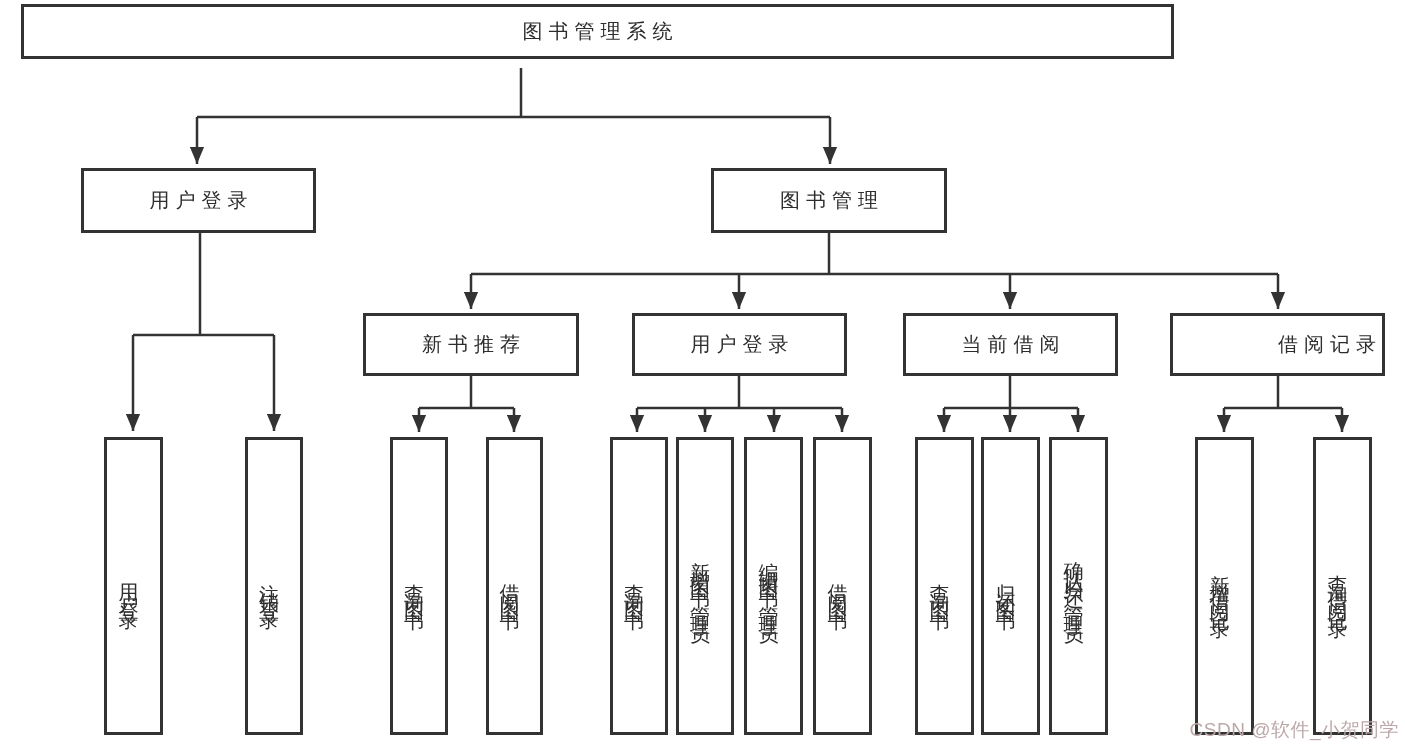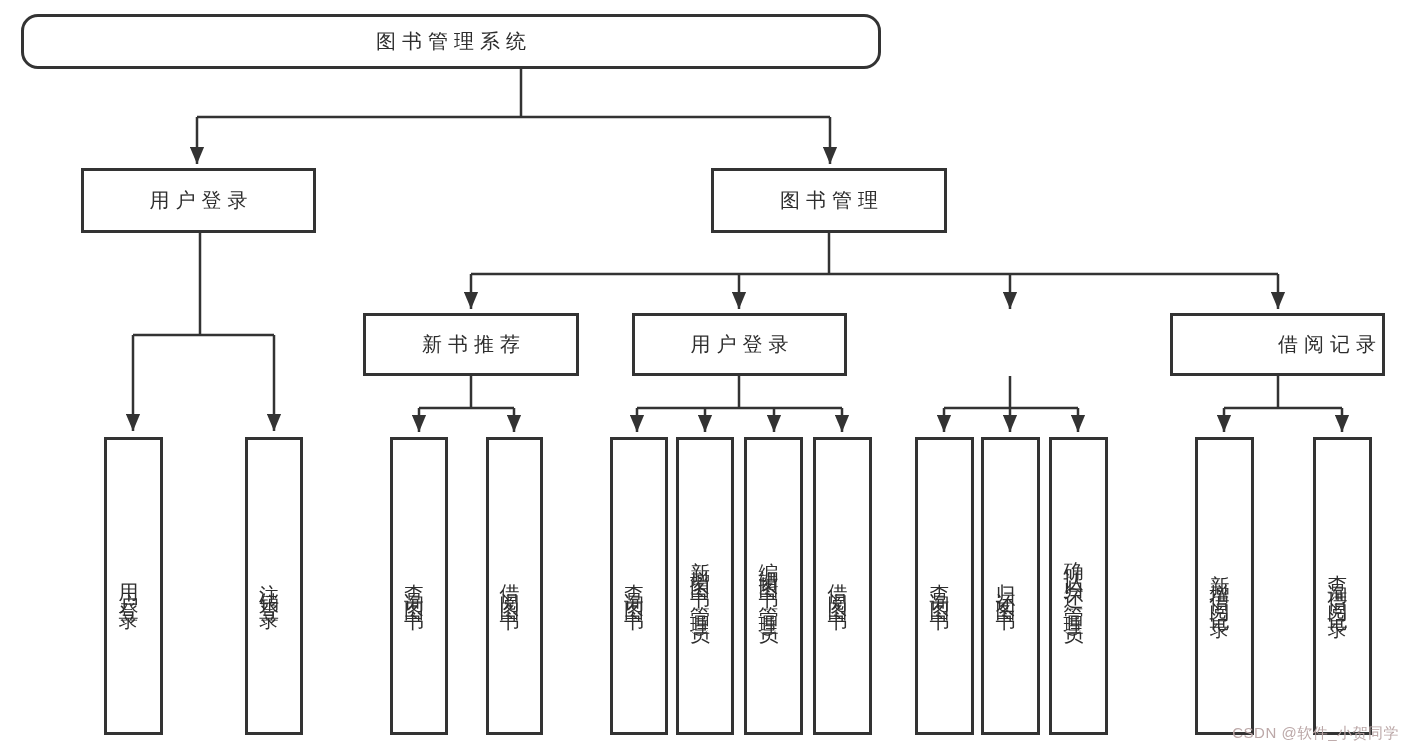--- a/index.html
+++ b/index.html
@@ -35,21 +35,21 @@
     writing-mode: vertical-rl;
     text-orientation: mixed;
     letter-spacing: 9px;
     line-height: 1;
   }
   .leaf span { display: block; margin-block-end: -9px; }
   #watermark {
     position: absolute;
     right: 6px;
     bottom: 4px;
-    font-size: 15px;
+    font-size: 19px;
     letter-spacing: 0.5px;
     color: #bca8a8;
     z-index: 2;
     white-space: nowrap;
   }
 </style>
 </head>
 <body>
 
 <div id="canvas">
@@ -97,36 +97,39 @@
       <path d="M1010 408 L1010 432" marker-end="url(#arrow)"></path>
       <path d="M1078 408 L1078 432" marker-end="url(#arrow)"></path>
 
       <path d="M1278 376 L1278 408"></path>
       <path d="M1224 408 L1342 408"></path>
       <path d="M1224 408 L1224 432" marker-end="url(#arrow)"></path>
       <path d="M1342 408 L1342 432" marker-end="url(#arrow)"></path>
     </g>
   </svg>
 
-  <div class="box hbox" style="left:21px; top:14px; width:860px; height:55px;border-radius:17px;">
+  <div class="box hbox" style="left:21px; top:4px; width:1153px; height:55px;">
     <span>图书管理系统</span>
   </div>
 
   <div class="box hbox" style="left:81px; top:168px; width:235px; height:65px;">
     <span>用户登录</span>
   </div>
   <div class="box hbox" style="left:363px; top:313px; width:216px; height:63px;">
     <span>新书推荐</span>
   </div>
 
   <div class="box hbox" style="left:711px; top:168px; width:236px; height:65px;">
     <span>图书管理</span>
   </div>
   <div class="box hbox" style="left:632px; top:313px; width:215px; height:63px;">
     <span>用户登录</span>
+  </div>
+  <div class="box hbox" style="left:903px; top:313px; width:215px; height:63px;">
+    <span>当前借阅</span>
   </div>
   <div class="box hbox" style="left:1170px; top:313px; width:215px; height:63px;justify-content:flex-end;">
     <span>借阅记录</span>
   </div>
 
   <div class="box leaf" style="left:104px; top:437px; width:59px; height:298px;">
     <span>用户登录</span>
   </div>
   <div class="box leaf" style="left:245px; top:437px; width:58px; height:298px;">
     <span>注销登录</span>

